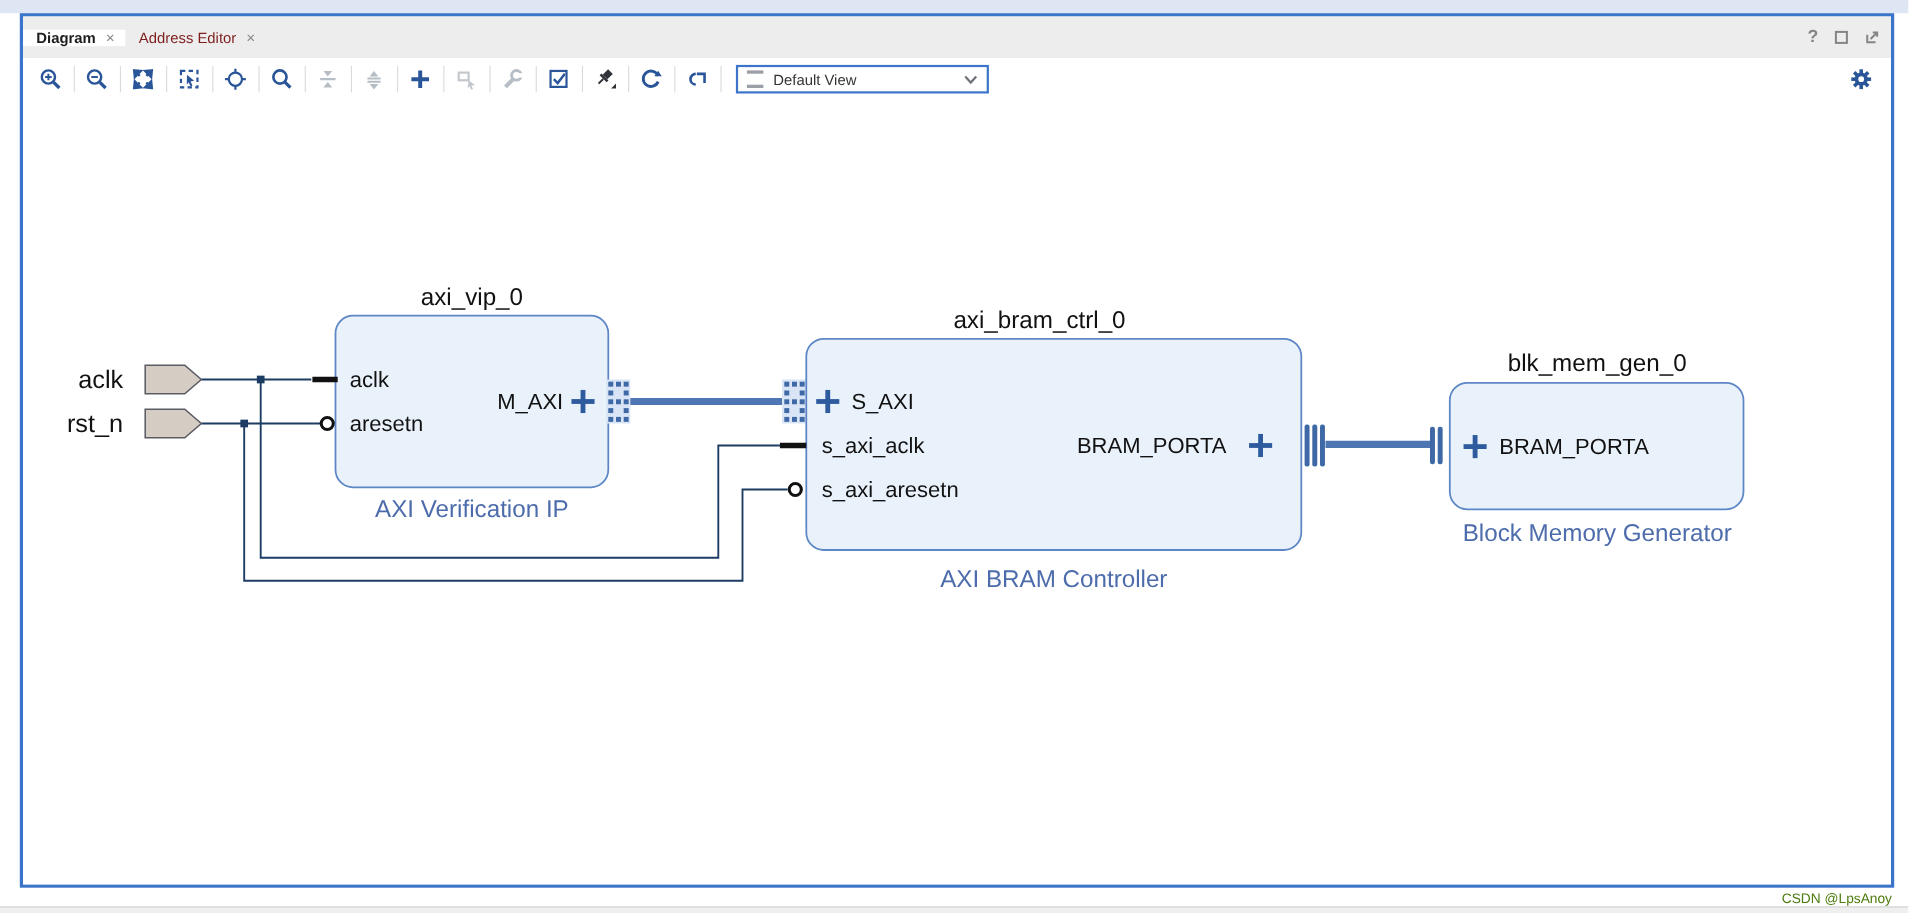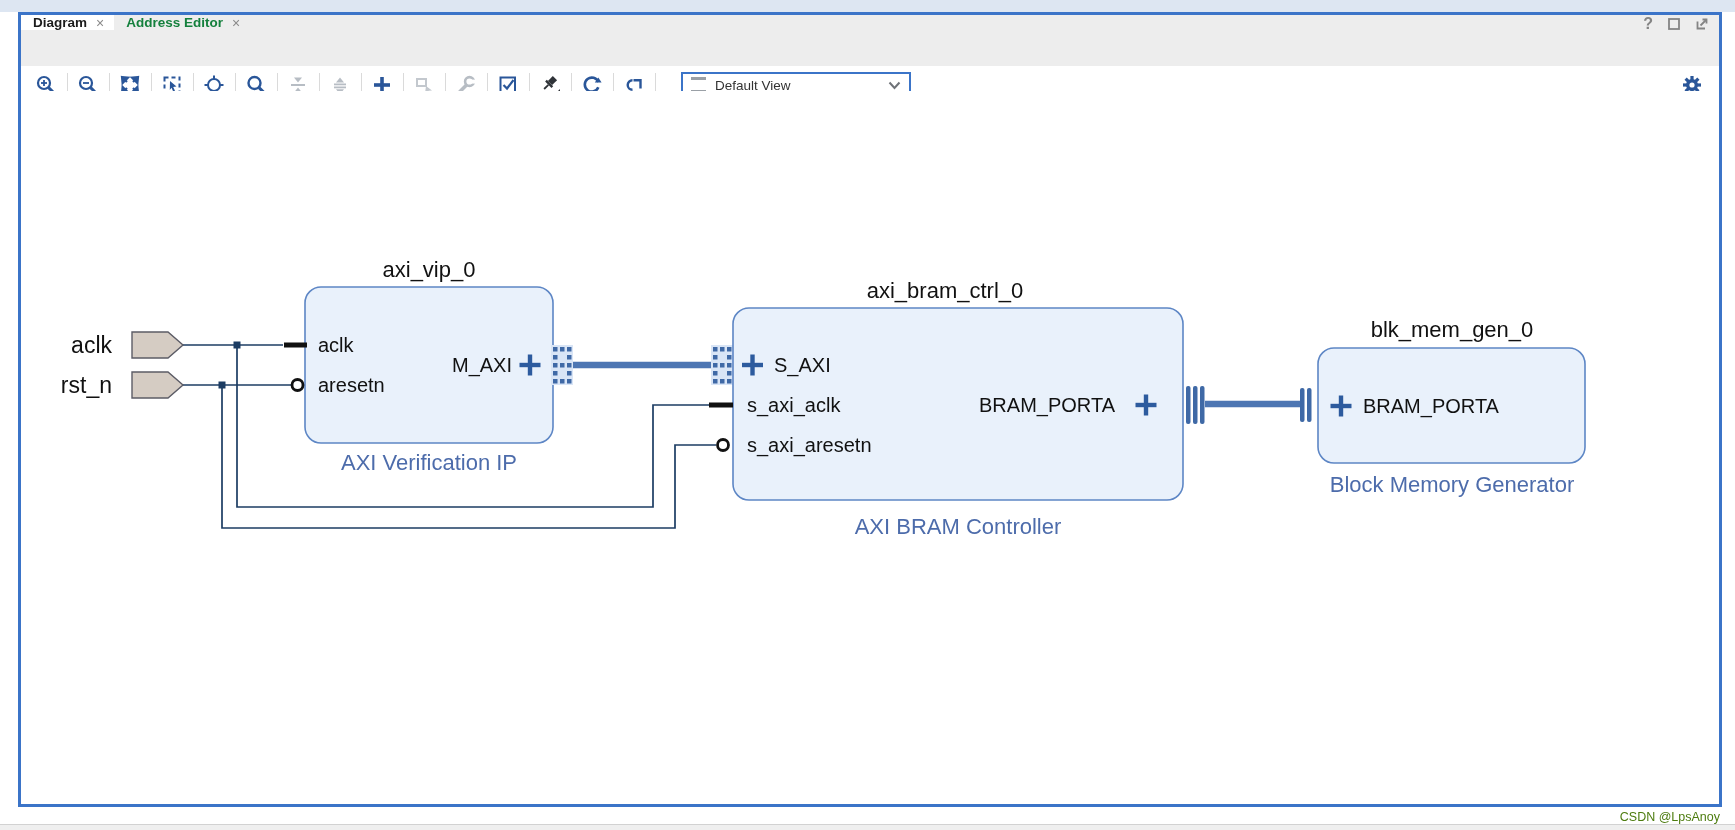--- a/index.html
+++ b/index.html
@@ -2,34 +2,34 @@
 <html><head>
 <meta charset="utf-8">
 <style>
   html,body{margin:0;padding:0;background:#ffffff;width:1735px;height:830px;
     font-family:"Liberation Sans",sans-serif;overflow:hidden;position:relative;}
   .top-strip{position:absolute;left:0;top:0;width:1735px;height:12px;background:#dde6f2;}
   .bottom-strip{position:absolute;left:0;top:824px;width:1735px;height:6px;background:#efefef;border-top:1px solid #d2d2d2;}
   .panel{position:absolute;left:18px;top:12px;width:1704px;height:795px;box-sizing:border-box;
     border:3px solid #3b74c8;background:#ffffff;}
   
-  .tabbar{position:relative;height:51px;background:#ededed;display:flex;align-items:flex-start;}
+  .tabbar{position:relative;height:38px;background:#ededed;display:flex;align-items:center;}
   .tab{display:flex;align-items:center;padding:0 10px 0 12px;cursor:default;}
   .tab.active{background:#ffffff;}
-  .tab-label{font-size:13.5px;color:#15803d;white-space:nowrap;font-weight:bold;}
+  .tab-label{font-size:13.5px;color:#7f1d1d;white-space:nowrap;}
   .tab.active .tab-label{color:#1c1c1c;font-weight:bold;}
   .tab-close{margin-left:9px;font-size:14px;color:#8a8a8a;line-height:1;}
   .tab-endsep{width:1px;background:#c9c9c9;margin:6px 0;}
   .titlebar-icons{margin-left:auto;display:flex;align-items:center;gap:14px;padding-right:10px;}
   .help-glyph{font-size:16px;font-weight:bold;color:#848484;}
   
   .toolbar{position:relative;height:38px;background:#ffffff;display:flex;align-items:center;padding-left:8px;}
   .tb-btn{width:34px;height:30px;display:flex;align-items:center;justify-content:center;flex:0 0 auto;}
   .tb-sep{width:1px;height:24px;background:#dadada;margin:0 3.5px;flex:0 0 auto;}
-  .view-dd{margin-left:22px;width:230px;height:26px;box-sizing:border-box;border:2px solid #3b74c8;
+  .view-dd{margin-left:10px;width:230px;height:26px;box-sizing:border-box;border:2px solid #3b74c8;
     display:flex;align-items:center;padding:0 8px;background:#ffffff;}
   .dd-burger{width:15px;height:10px;border-top:3px solid #9aa0a6;border-bottom:3px solid #9aa0a6;margin-right:9px;}
   .dd-value{font-size:13.5px;color:#333333;flex:1;}
   .gear-btn{margin-left:auto;margin-right:14px;width:26px;height:26px;display:flex;align-items:center;justify-content:center;}
   
   .canvas{position:absolute;left:0;top:76px;right:0;bottom:0;background:#ffffff;}
   .diagram-overlay{position:absolute;left:0;top:0;width:1735px;height:830px;pointer-events:none;}
   .watermark{position:absolute;top:810px;right:15px;font-size:12.5px;color:#4d7c0f;}
   svg text{font-family:"Liberation Sans",sans-serif;}
 </style>

